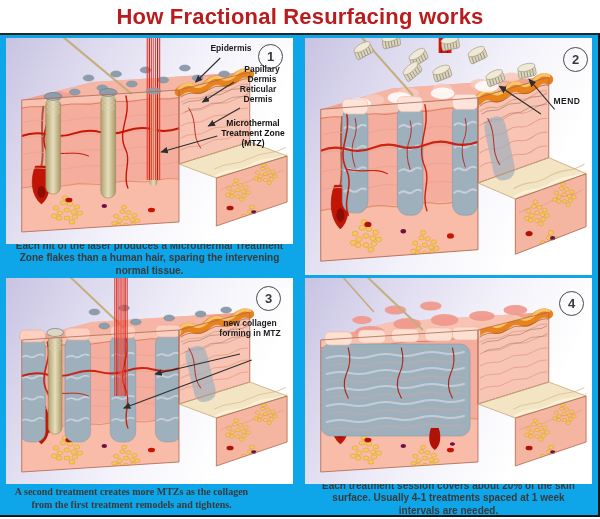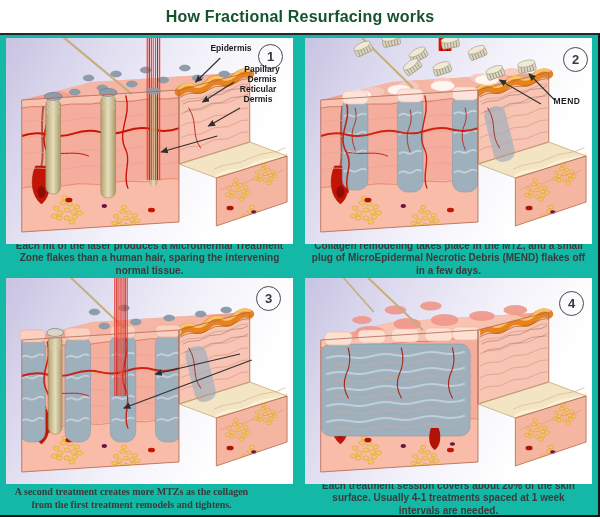--- a/index.html
+++ b/index.html
@@ -1,19 +1,19 @@
 <!DOCTYPE html>
 <html><head>
 <meta charset="utf-8">
 <style>
   html,body{margin:0;padding:0;background:#fff;}
   body{width:600px;height:519px;overflow:hidden;font-family:"Liberation Sans",sans-serif;}
   .title-bar{height:33px;display:flex;align-items:center;justify-content:center;}
-  .title-bar h1{margin:0;font-size:16px;font-weight:bold;color:#14532d;letter-spacing:.2px;}
-  .content{height:484px;box-sizing:border-box;border-top:2px solid #262626;border-bottom:2px solid #161616;border-right:2px solid #161616;display:grid;grid-template-columns:1fr 1fr;grid-template-rows:1fr 1fr;background:#14b8a6;}
+  .title-bar h1{margin:0;font-size:22px;font-weight:bold;color:#b91c1c;letter-spacing:.2px;}
+  .content{height:484px;box-sizing:border-box;border-top:2px solid #262626;border-bottom:2px solid #161616;border-right:2px solid #161616;display:grid;grid-template-columns:1fr 1fr;grid-template-rows:1fr 1fr;background:#0ea5e9;}
   .panel{position:relative;box-sizing:border-box;padding:2px 4px 0 4px;display:flex;flex-direction:column;}
   .illustration{position:relative;flex:1;margin:1px 2px 0 2px;background:linear-gradient(118deg,#c7c3e2 0%,#dcd9ee 22%,#f3f2fa 52%,#ffffff 78%,#ffffff 100%);}
   .illustration svg{position:absolute;left:0;top:0;width:100%;height:100%;}
   .lbl{position:absolute;font-size:8.5px;font-weight:bold;color:#1d1d1d;text-align:center;line-height:1.18;}
   .lbl.heavy{font-weight:800;color:#111;}
   .badge{position:absolute;width:25px;height:25px;border-radius:50%;border:1.5px solid #4a4a4a;color:#3a3a3a;display:flex;align-items:center;justify-content:center;font-size:13px;font-weight:600;box-sizing:border-box;}
   .caption{height:29px;display:flex;align-items:center;justify-content:center;text-align:center;font-size:10px;font-weight:bold;color:#3a3a3a;line-height:1.25;padding:0 8px 2px 8px;}
   .caption.left{justify-content:flex-start;text-align:center;padding-left:10px;padding-right:46px;font-family:Liberation Serif, serif;}
 </style>
 </head>
@@ -216,20 +216,21 @@
           <polygon points="176,126 248,104 286,118 214,140" fill="none" stroke="#c8a878" stroke-width="0.8"></polygon>
           <polygon points="214,140 286,118 286,164 214,188" fill="none" stroke="#b06850" stroke-width="0.8"></polygon>
           <line x1="218" y1="20" x2="193" y2="44" stroke="#2e2e2e" stroke-width="1.1" marker-end="url(#p1ah)"></line>
           <line x1="232" y1="44" x2="200" y2="64" stroke="#2e2e2e" stroke-width="1.1" marker-end="url(#p1ah)"></line>
           <line x1="238" y1="70" x2="206" y2="88" stroke="#2e2e2e" stroke-width="1.1" marker-end="url(#p1ah)"></line>
           <line x1="215" y1="98" x2="158" y2="114" stroke="#2e2e2e" stroke-width="1.1" marker-end="url(#p1ah)"></line>
         </svg>
       <div class="lbl" style="left:196px;top:5px;width:58px;">Epidermis</div>
       <div class="lbl" style="left:226px;top:26px;width:60px;">Papillary Dermis</div>
       <div class="lbl" style="left:222px;top:46px;width:60px;">Reticular Dermis</div>
+      <div class="lbl heavy" style="left:212px;top:80px;width:70px;">Microthermal Treatment Zone (MTZ)</div>
       <div class="badge" style="left:252px;top:6px;">1</div>
     </div>
     <div class="caption">Each hit of the laser produces a Microthermal Treatment Zone flakes than a human hair, sparing the intervening normal tissue.</div>
   </div>
 
   <div class="panel">
     <div class="illustration">
       <svg id="svg-p2" viewBox="0 0 292 206" preserveAspectRatio="none">
           <defs>
             <linearGradient id="p2hg" x1="0" y1="0" x2="1" y2="0">
@@ -504,21 +505,20 @@
           <polygon points="16,62 176,52 176,184 16,194" fill="none" stroke="#b06850" stroke-width="0.8"></polygon>
           <polygon points="176,52 248,34 248,104 176,126" fill="none" stroke="#b06850" stroke-width="0.8"></polygon>
           <polygon points="176,126 248,104 286,118 214,140" fill="none" stroke="#c8a878" stroke-width="0.8"></polygon>
           <polygon points="214,140 286,118 286,164 214,188" fill="none" stroke="#b06850" stroke-width="0.8"></polygon>
           <line x1="240" y1="66" x2="198" y2="42" stroke="#2e2e2e" stroke-width="1.1" marker-end="url(#p2ah)"></line>
           <line x1="254" y1="62" x2="228" y2="36" stroke="#2e2e2e" stroke-width="1.1" marker-end="url(#p2ah)"></line>
         </svg>
       <div class="lbl" style="left:236px;top:58px;width:52px;letter-spacing:.5px;">MEND</div>
       <div class="badge" style="left:258px;top:9px;">2</div>
     </div>
-    <div class="caption">Collagen remodeling takes place in the MTZ, and a small plug of MicroEpidermal Necrotic Debris (MEND) flakes off in a few days.</div>
   </div>
 
   <div class="panel">
     <div class="illustration">
       <svg id="svg-p3" viewBox="0 0 292 206" preserveAspectRatio="none">
           <defs>
             <linearGradient id="p3hg" x1="0" y1="0" x2="1" y2="0">
               <stop offset="0" stop-color="#b3a273"></stop>
               <stop offset=".5" stop-color="#e6debb"></stop>
               <stop offset="1" stop-color="#a99868"></stop>
@@ -722,20 +722,21 @@
           <line x1="121.2" y1="-4" x2="121.2" y2="118" stroke="#d81205" stroke-width="1.2"></line>
           <line x1="123.3" y1="-4" x2="123.3" y2="118" stroke="#e0443a" stroke-width="1.2"></line>
           <line x1="117" y1="-4" x2="117" y2="118" stroke="#ff8a74" stroke-width=".8"></line>
           <polygon points="16,62 176,52 176,184 16,194" fill="none" stroke="#b06850" stroke-width="0.8"></polygon>
           <polygon points="176,52 248,34 248,104 176,126" fill="none" stroke="#b06850" stroke-width="0.8"></polygon>
           <polygon points="176,126 248,104 286,118 214,140" fill="none" stroke="#c8a878" stroke-width="0.8"></polygon>
           <polygon points="214,140 286,118 286,164 214,188" fill="none" stroke="#b06850" stroke-width="0.8"></polygon>
           <line x1="238" y1="76" x2="152" y2="96" stroke="#2e2e2e" stroke-width="1.1" marker-end="url(#p3ah)"></line>
           <line x1="250" y1="82" x2="120" y2="130" stroke="#2e2e2e" stroke-width="1.1" marker-end="url(#p3ah)"></line>
         </svg>
+      <div class="lbl" style="left:202px;top:40px;width:84px;">new collagen forming in MTZ</div>
       <div class="badge" style="left:250px;top:8px;">3</div>
     </div>
     <div class="caption left">A second treatment creates more MTZs as the collagen from the first treatment remodels and tightens.</div>
   </div>
 
   <div class="panel">
     <div class="illustration">
       <svg id="svg-p4" viewBox="0 0 292 206" preserveAspectRatio="none">
           <defs>
             <linearGradient id="p4hg" x1="0" y1="0" x2="1" y2="0">

